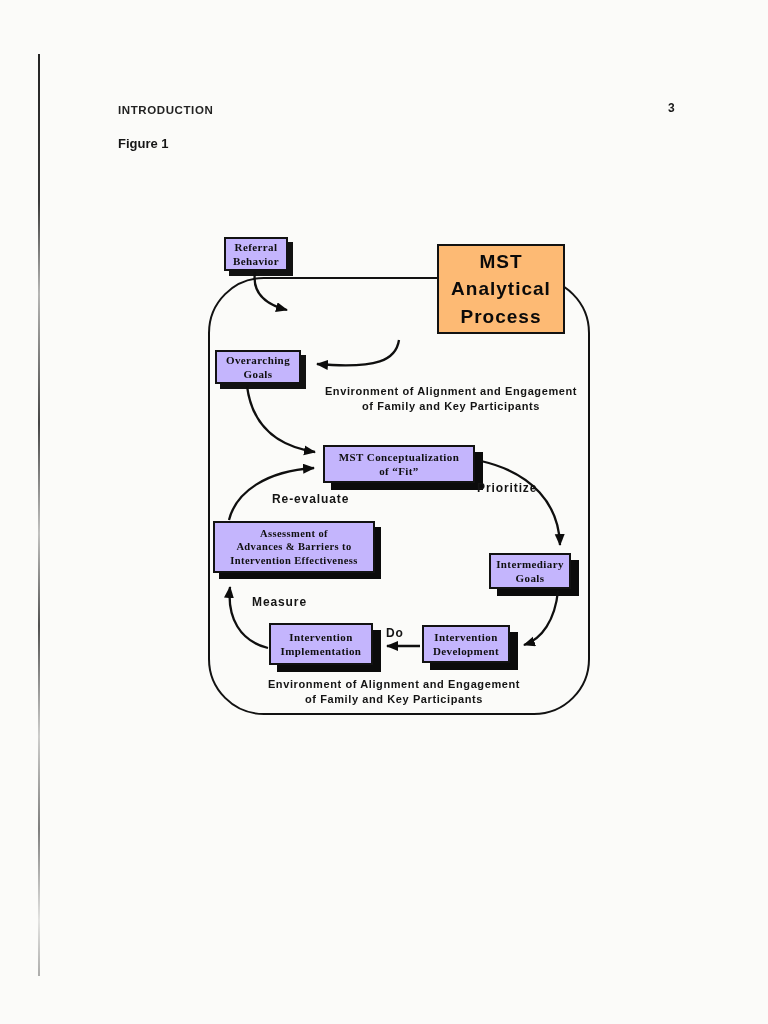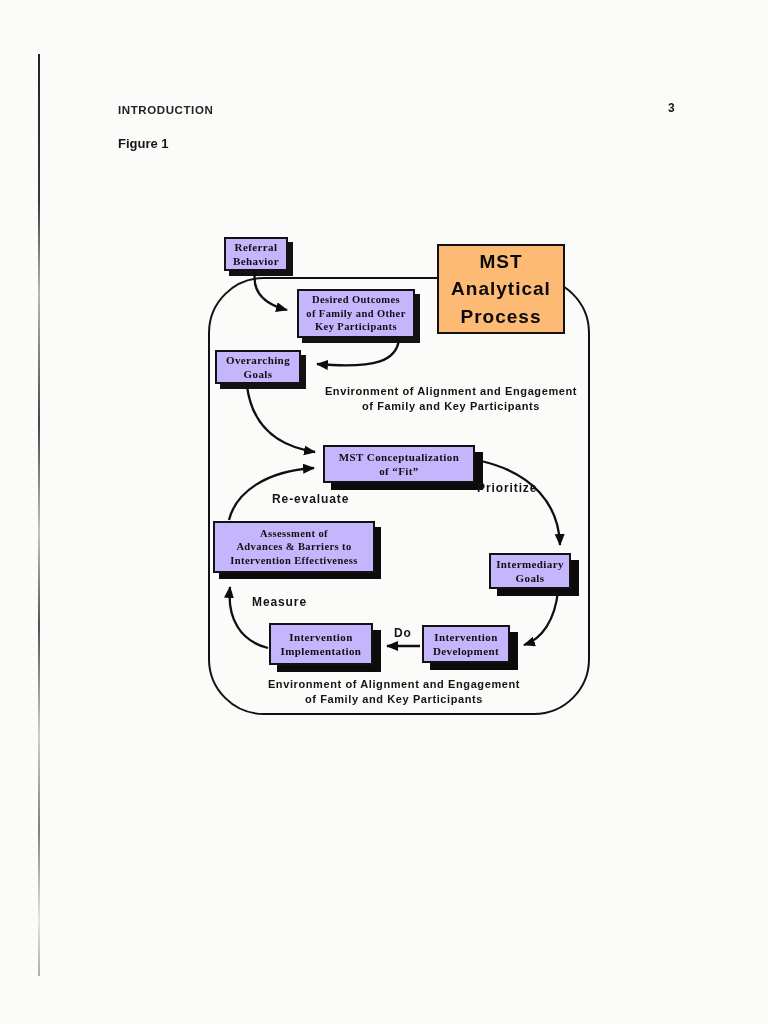--- a/index.html
+++ b/index.html
@@ -95,23 +95,20 @@
     <div class="env-text" style="left:263px;top:677px;width:262px;">Environment of Alignment and Engagement
 of Family and Key Participants</div>
 
     <div class="node" style="left:224px;top:237px;width:60px;height:30px;">Referral
 Behavior</div>
 
     <div class="title-node" style="left:437px;top:244px;width:124px;height:86px;">MST
 Analytical
 Process</div>
 
-    <div class="node" style="left:297px;top:289px;width:114px;height:45px;font-size:10.5px;">Desired Outcomes
-of Family and Other
-Key Participants</div>
 
     <div class="node" style="left:215px;top:350px;width:82px;height:30px;">Overarching
 Goals</div>
 
     <div class="node" style="left:213px;top:521px;width:158px;height:48px;font-size:10.5px;box-shadow:6px 6px 0 #0b0b0b;">Assessment of
 Advances &amp; Barriers to
 Intervention Effectiveness</div>
 
     <div class="node heavy" style="left:323px;top:445px;width:148px;height:34px;">MST Conceptualization
 of “Fit”</div>
@@ -121,21 +118,21 @@
 
     <div class="node heavy" style="left:269px;top:623px;width:100px;height:38px;">Intervention
 Implementation</div>
 
     <div class="node heavy" style="left:422px;top:625px;width:84px;height:34px;">Intervention
 Development</div>
 
     <div class="flow-label" style="left:252px;top:492px;margin-left:20px;">Re-evaluate</div>
     <div class="flow-label" style="left:477px;top:481px;">Prioritize</div>
     <div class="flow-label" style="left:252px;top:595px;">Measure</div>
-    <div class="flow-label" style="left:394px;top:626px;">Do</div>
+    <div class="flow-label" style="left:386px;top:626px;">Do</div>
 
     <svg class="arrows" width="768" height="1024" viewBox="0 0 768 1024">
       <defs>
         <marker id="ah" markerUnits="userSpaceOnUse" markerWidth="14" markerHeight="12" refX="11" refY="5" orient="auto">
           <path d="M0,0 L12,5 L0,10 Z" fill="#0c0c0c"></path>
         </marker>
       </defs>
       <g stroke="#0f0f0f" stroke-width="2.3" fill="none">
         <path d="M 255,272 C 252,292 264,304 287,310" marker-end="url(#ah)"></path>
         <path d="M 399,340 C 396,360 378,369 317,364" marker-end="url(#ah)"></path>

